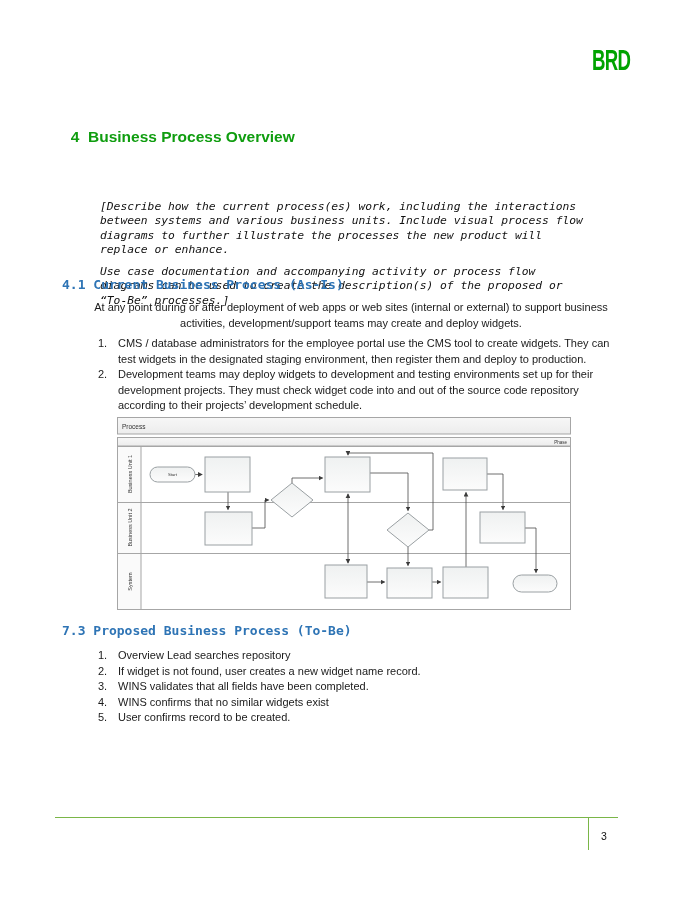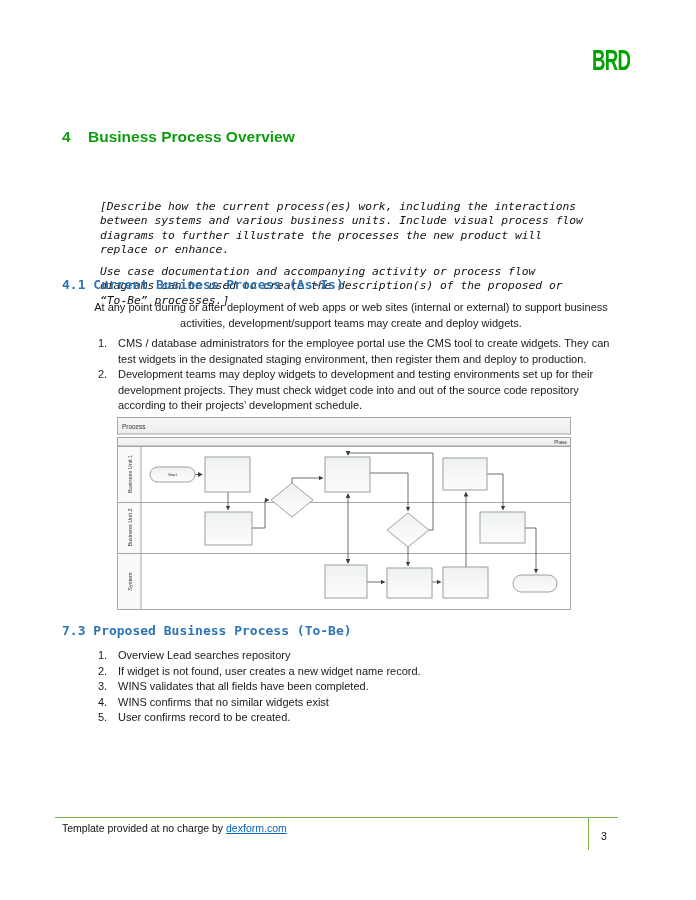--- a/index.html
+++ b/index.html
@@ -43,21 +43,21 @@
   .footer-divider{top:818px;left:588px;width:0;height:32px;border-left:1.5px solid #7ab648;}
   .footer-text{top:821px;left:62px;font-size:10.5px;line-height:14px;color:#111;}
   .footer-text a{color:#0563C1;text-decoration:underline;cursor:pointer;}
   .page-num{top:830px;left:594px;width:20px;font-size:10.5px;text-align:center;color:#111;}
 </style>
 </head>
 <body>
 
 <div class="abs logo" style="color:#00A300;">BRD</div>
 
-<div class="abs h1" style="color:#0F9D0F;">
+<div class="abs h1" style="color:#0F9D0F;text-align:center;">
   <span class="hnum">4</span><span>Business Process Overview</span>
 </div>
 
 <div class="abs mono-italic" style="top:156px;left:100px;width:500px;">[Describe how the current process(es) work, including the interactions
 between systems and various business units. Include visual process flow
 diagrams to further illustrate the processes the new product will
 replace or enhance.</div>
 <div class="abs mono-italic" style="top:221px;left:100px;width:500px;">Use case documentation and accompanying activity or process flow
 diagrams can be used to create the description(s) of the proposed or
 “To-Be” processes.]</div>
@@ -169,15 +169,14 @@
   </div>
   <div class="numrow">
     <span class="num">5.</span>
     <span class="txt">User confirms record to be created.</span>
   </div>
 </div>
 
 <div class="abs footer-line"></div>
 <div class="abs footer-divider"></div>
 <div class="abs footer-text">
-  <div><span>Template provided at no charge by </span><a>dexform.com</a></div>
 </div>
 <div class="abs page-num">3</div>
 
 </body></html>

